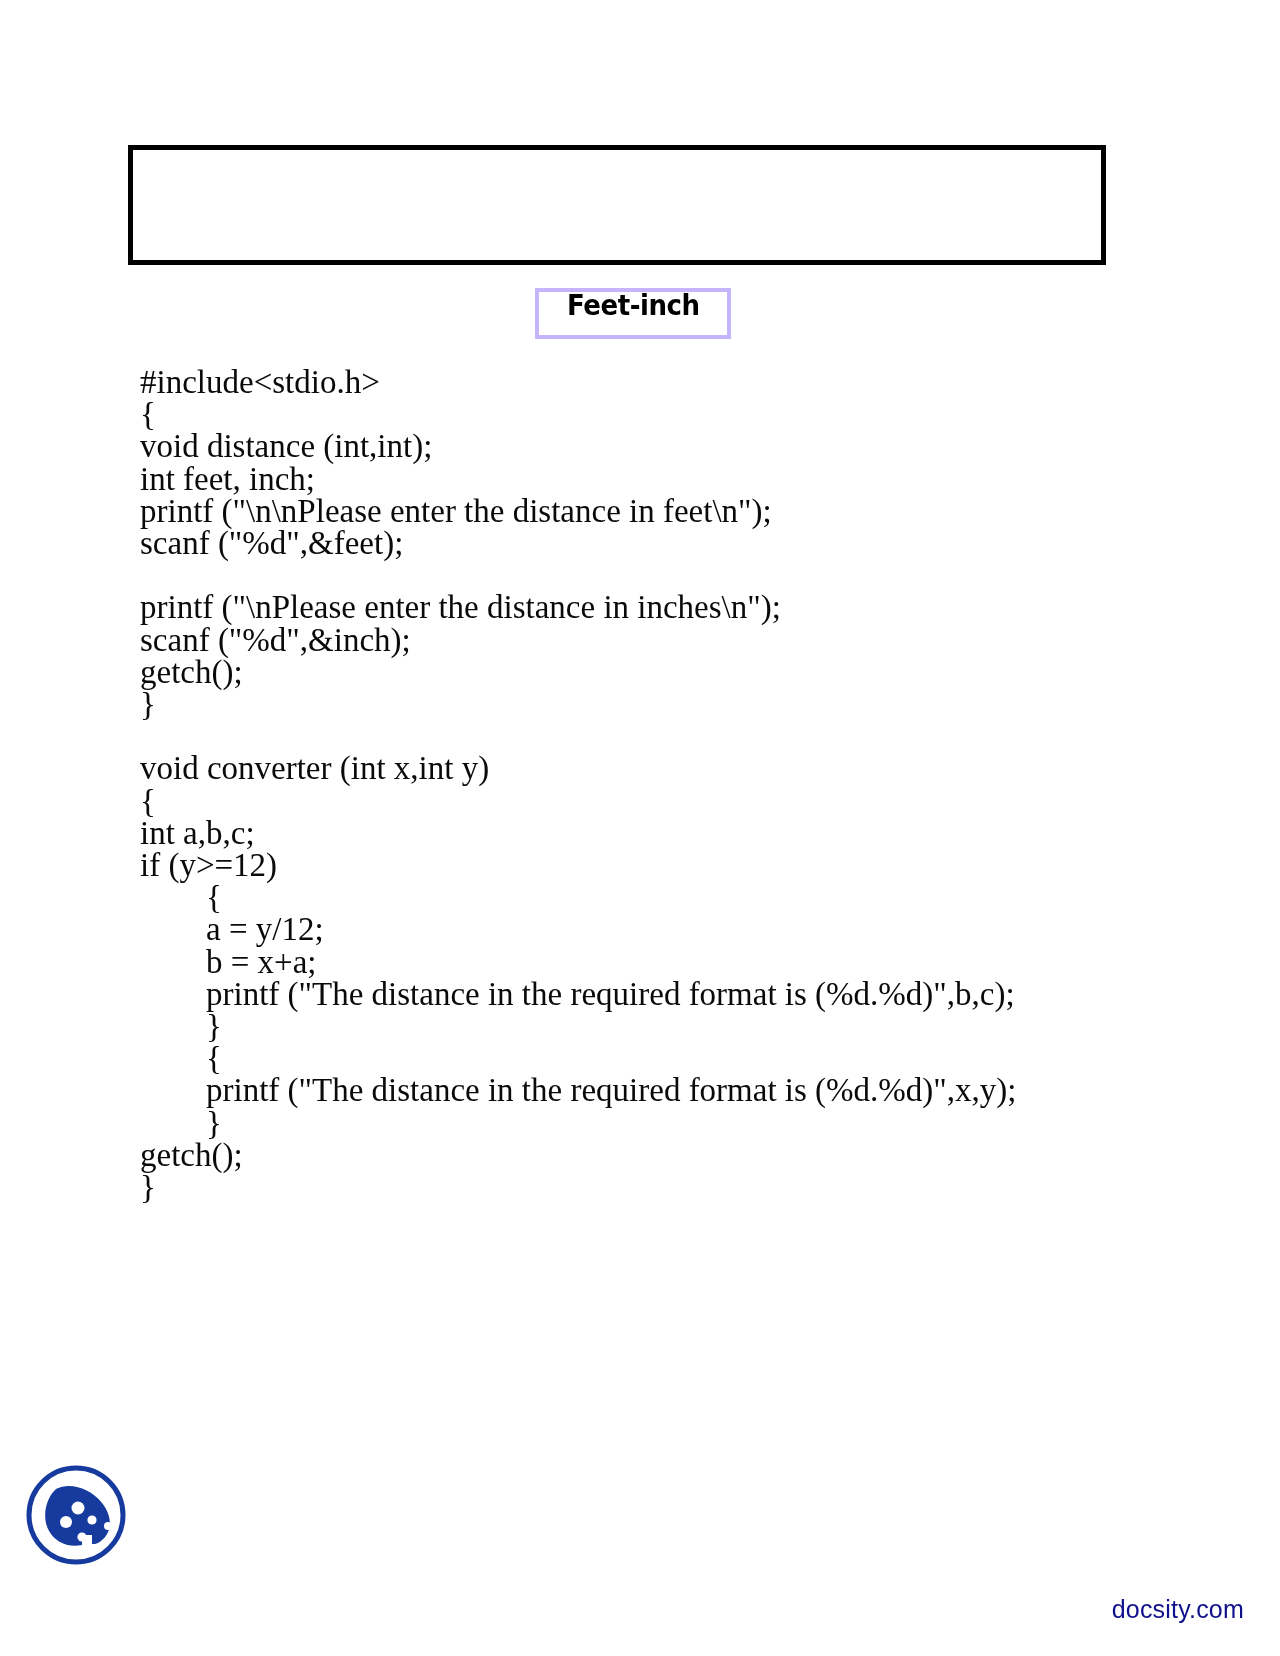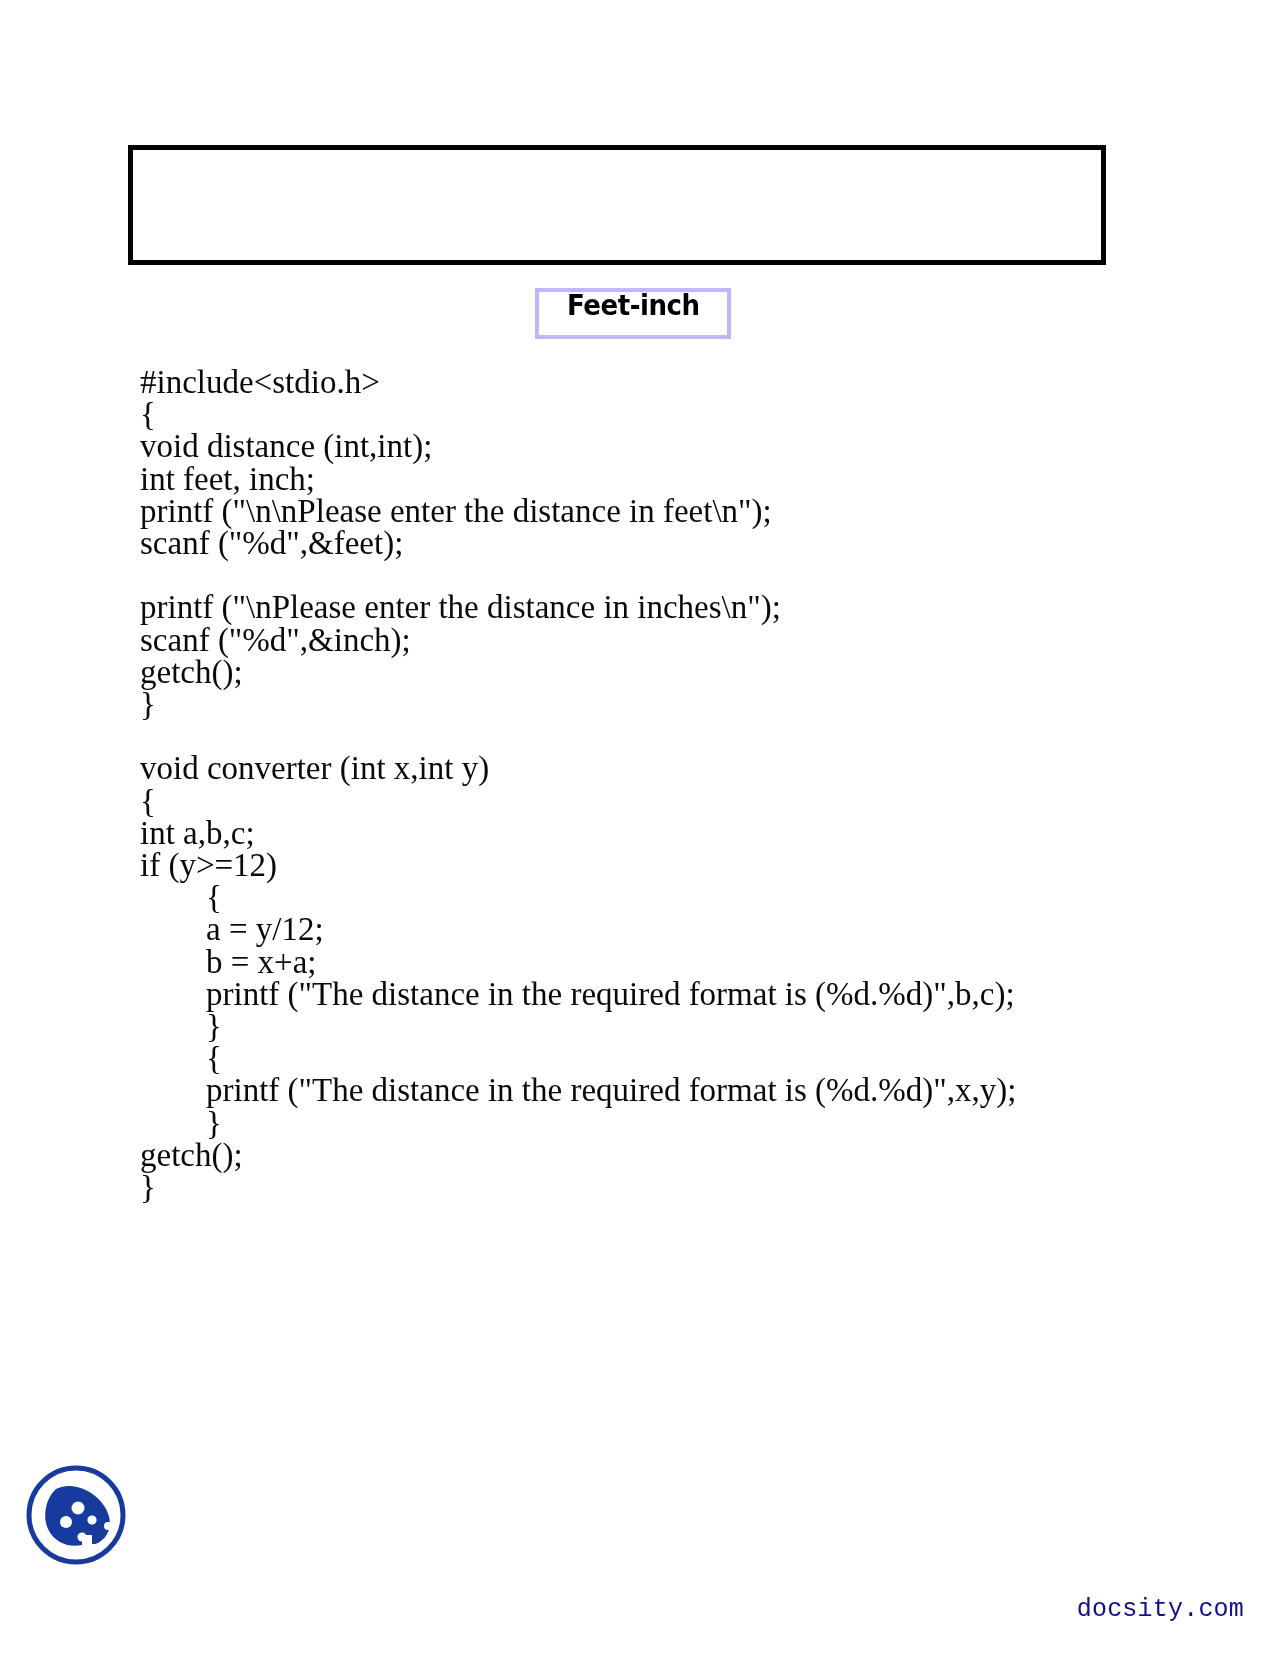--- a/index.html
+++ b/index.html
@@ -82,21 +82,21 @@
     top: 1463px;
     width: 104px;
     height: 104px;
   }
 
   
   .watermark {
     position: absolute;
     right: 36px;
     bottom: 32px;
-    font-family: Liberation Mono, monospace;
+    font-family: Liberation Sans, sans-serif;
     font-size: 25px;
     font-weight: normal;
     color: #10108c;
     letter-spacing: 0.2px;
     white-space: nowrap;
   }
 </style>
 </head>
 <body>
 

